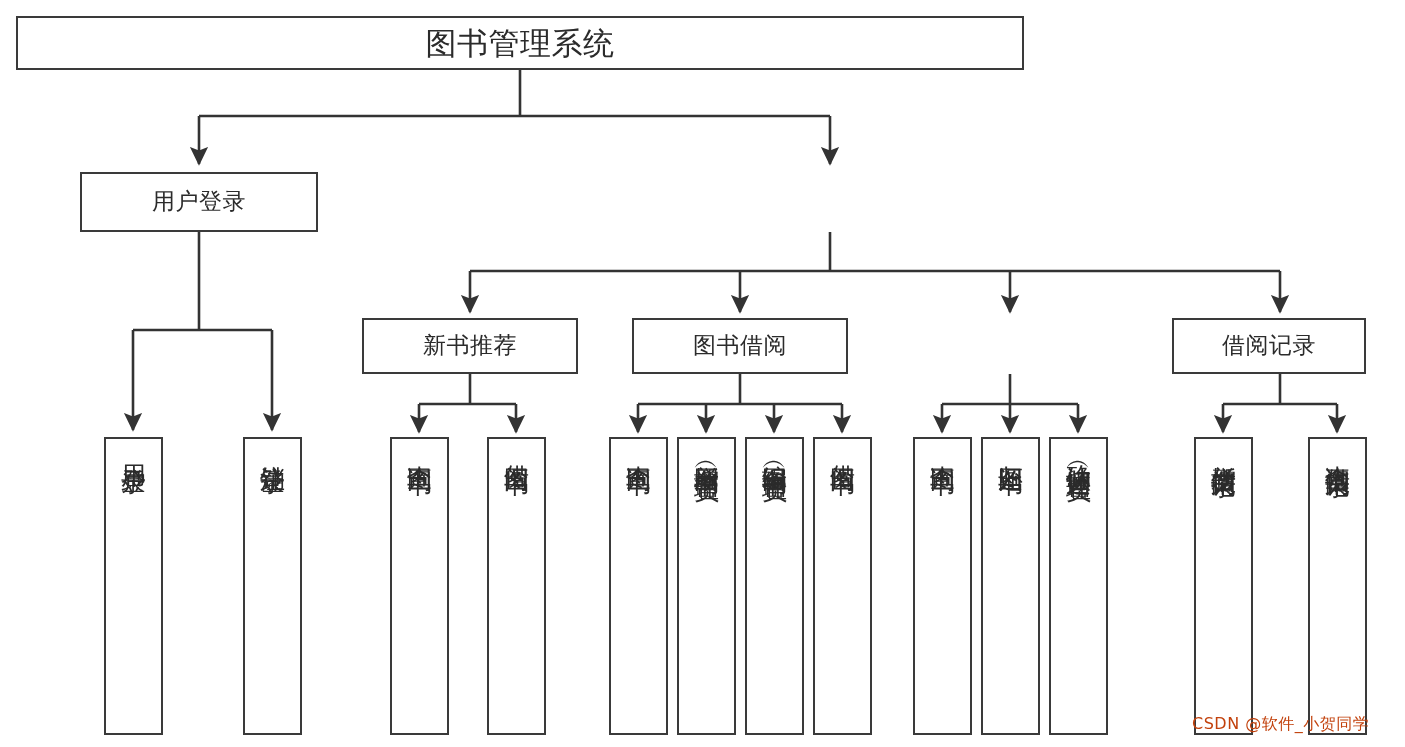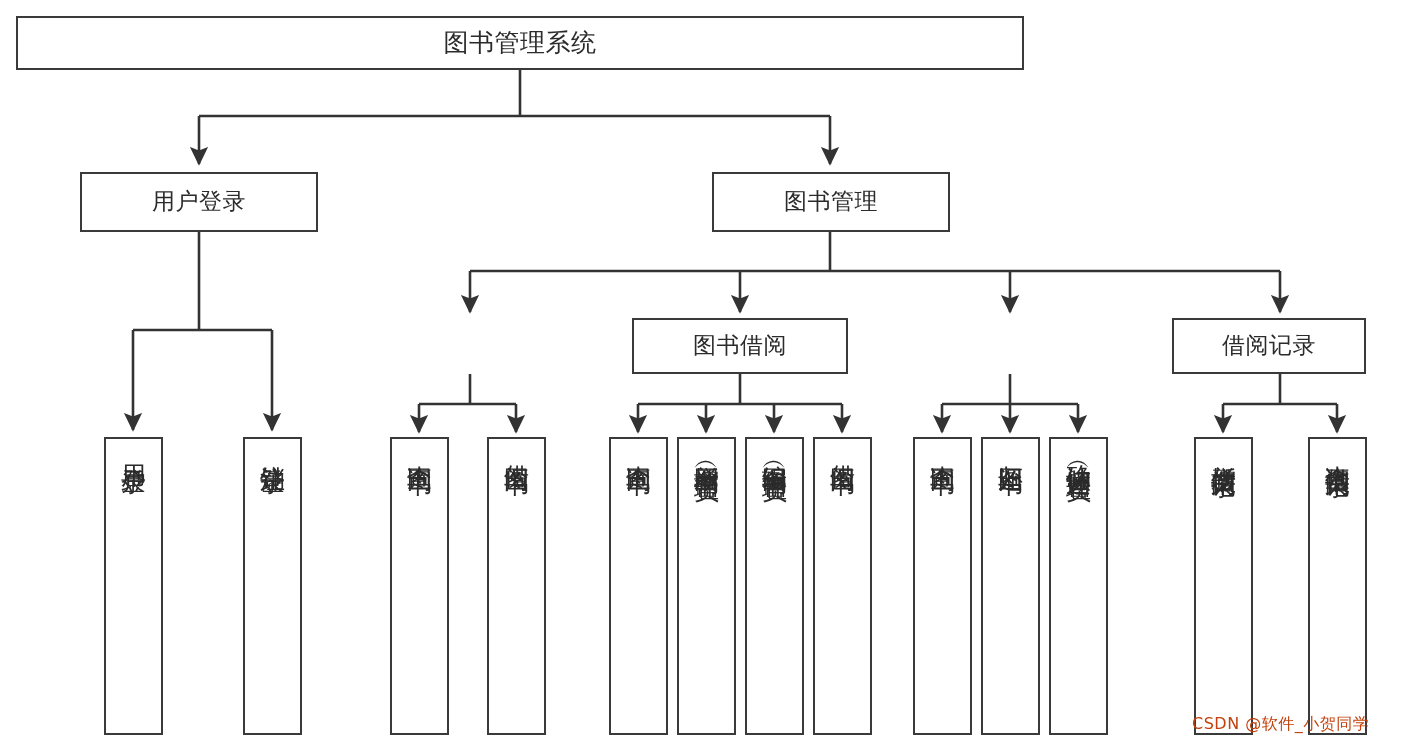--- a/index.html
+++ b/index.html
@@ -42,21 +42,21 @@
     text-align: center;
     white-space: pre;
   }
   
   .node.horiz .node-label {
     writing-mode: horizontal-tb;
     font-size: 23px;
     letter-spacing: 0.5px;
   }
   .node.root .node-label {
-    font-size: 25px;
+    font-size: 31px;
   }
   
   .node.vert {
     align-items: flex-start;
     justify-content: center;
     padding-top: 6px;
   }
   .node.vert .node-label {
     writing-mode: vertical-rl;
     text-orientation: upright;
@@ -131,24 +131,24 @@
     </g>
   </svg>
 
   <div class="node horiz root" style="left:16px; top:16px; width:1008px; height:54px;">
     <span class="node-label">图书管理系统</span>
   </div>
 
   <div class="node horiz" style="left:80px; top:172px; width:238px; height:60px;">
     <span class="node-label">用户登录</span>
   </div>
-  <div class="node horiz" style="left:712px; top:172px; width:238px; height:60px;">
-    <span class="node-label">图书管理</span>
-  </div>
-
+
+  <div class="node horiz" style="left:362px; top:318px; width:216px; height:56px;">
+    <span class="node-label">新书推荐</span>
+  </div>
   <div class="node horiz" style="left:632px; top:318px; width:216px; height:56px;">
     <span class="node-label">图书借阅</span>
   </div>
   <div class="node horiz" style="left:1172px; top:318px; width:194px; height:56px;">
     <span class="node-label">借阅记录</span>
   </div>
 
   <div class="node vert" style="left:104px; top:437px; width:59px; height:298px;">
     <span class="node-label">用户登录</span>
   </div>

